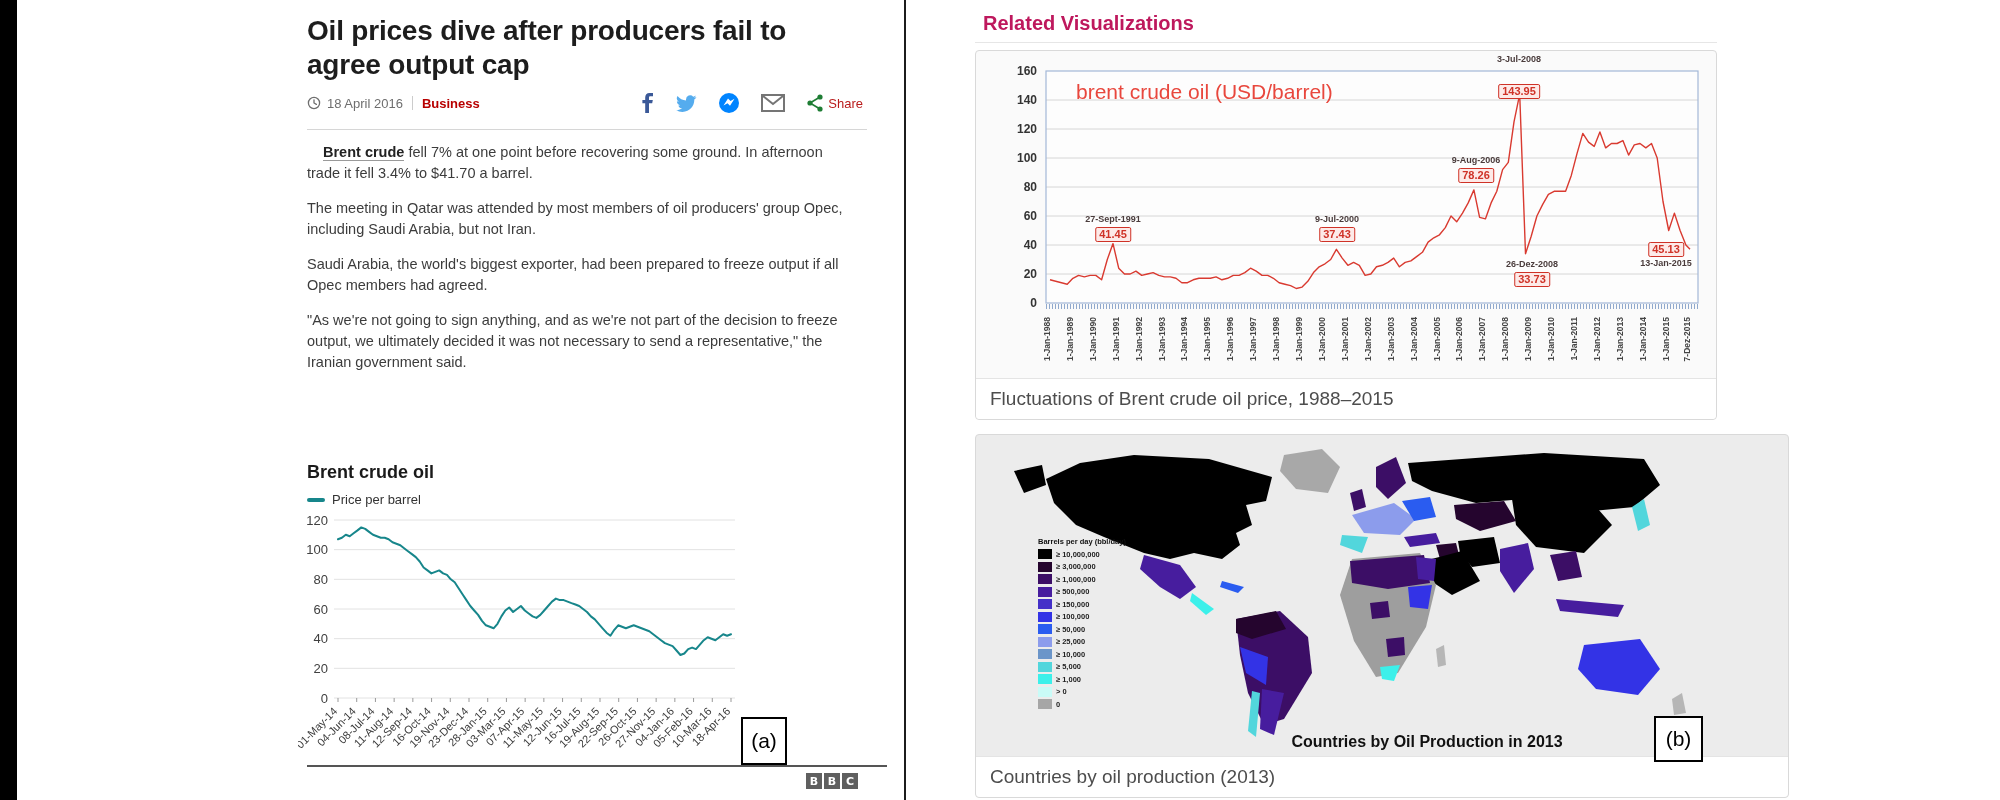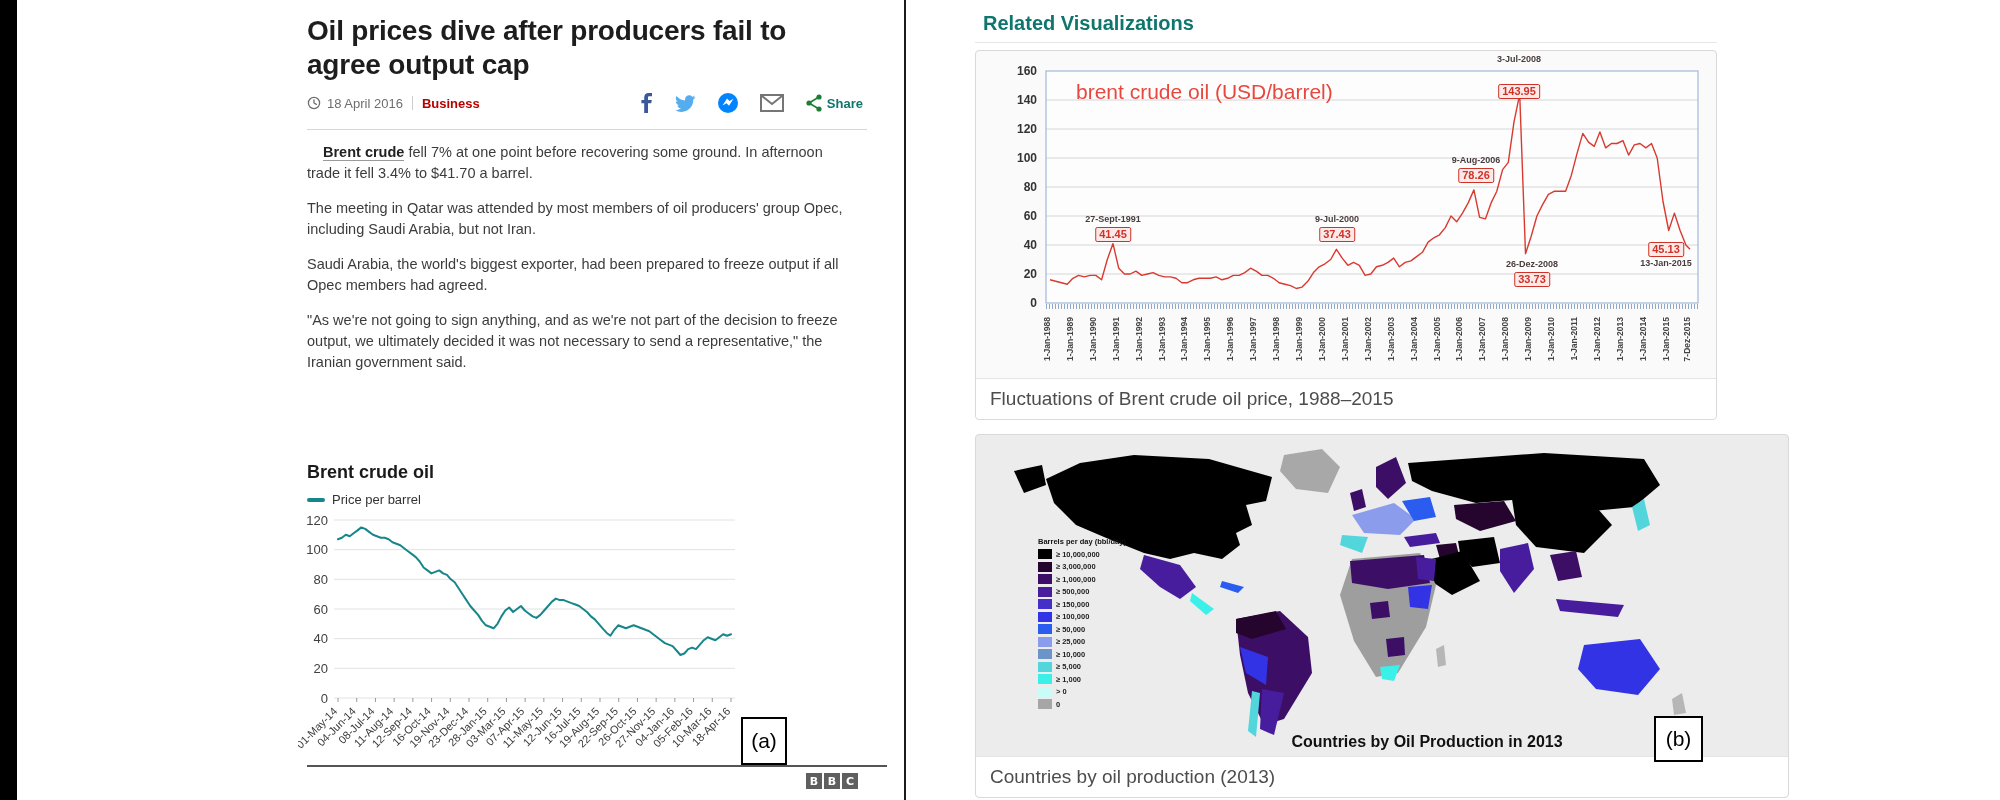--- a/index.html
+++ b/index.html
@@ -10,36 +10,36 @@
   .divider-v{left:904px;top:0;width:2px;height:800px;background:#1c1c1c;}
 
   
   .article{left:307px;top:0;width:560px;}
   .article-title{margin:0;padding-top:14px;max-width:552px;font-size:28px;line-height:1.22;font-weight:bold;color:#1d1d1d;letter-spacing:-0.2px;}
   .meta-row{position:absolute;left:0;top:96px;display:flex;align-items:flex-start;font-size:13px;color:#6e6e6e;}
   .meta-sep{width:1px;height:14px;background:#ccc;margin:0 9px;}
   .category{color:#b80000;font-weight:600;}
   .share-row{position:absolute;right:4px;top:93px;display:flex;align-items:center;gap:22px;}
   .share-link{display:flex;align-items:center;gap:5px;cursor:pointer;}
-  .share-label{color:#0f766e;font-size:13px;font-weight:bold;}
+  .share-label{color:#b91c1c;font-size:13px;font-weight:normal;}
   .rule{left:307px;top:129px;width:560px;height:1px;background:#d6d6d6;}
   .paras{position:absolute;left:0;top:142px;width:545px;}
   .paras p{margin:0 0 15px 0;font-size:14.5px;line-height:1.42;color:#3c3c3c;}
   .paras p.lead{font-weight:bold;color:#1c1c1c;}
   .inline-link{font-weight:bold;color:#222;border-bottom:1px solid #9a9a9a;cursor:pointer;margin-left:16px;}
   .bbc-chart-head{position:absolute;left:0;top:462px;font-size:18px;font-weight:bold;color:#1a1a1a;}
   .bbc-legend{position:absolute;left:0;top:492px;display:flex;align-items:center;gap:7px;font-size:13px;color:#333;}
   .legend-dash{width:18px;height:4px;border-radius:2px;background:#17868b;}
   .panel-label{width:42px;height:44px;border:2.5px solid #000;background:#fff;display:flex;align-items:center;justify-content:center;font-size:21px;color:#000;}
   .bottom-rule{left:307px;top:765px;width:580px;height:2px;background:#555;}
   .bbc-logo{left:806px;top:773px;display:flex;gap:2px;}
   .bbc-logo .blk{width:16px;height:16px;background:#5f5f5f;color:#fff;font-weight:bold;font-size:11px;display:flex;align-items:center;justify-content:center;font-family:"DejaVu Sans",sans-serif;}
 
   
-  .rel-heading{left:983px;top:12px;font-size:20px;font-weight:600;color:#0f766e;}
+  .rel-heading{left:983px;top:12px;font-size:20px;font-weight:600;color:#be185d;}
   .rel-rule{left:975px;top:42px;width:742px;height:1px;background:#e6e6e6;}
   .card{background:#fafafa;border:1px solid #d9d9d9;border-radius:4px;box-sizing:border-box;}
   .card1{left:975px;top:50px;width:742px;height:370px;}
   .card2{left:975px;top:434px;width:814px;height:364px;background:#ececec;}
   .card-caption{position:absolute;left:0;right:0;bottom:0;height:40px;background:#fff;border-top:1px solid #e4e4e4;border-radius:0 0 4px 4px;display:flex;align-items:center;padding-left:14px;font-size:19px;color:#4d4d4d;}
   .anno-date{position:absolute;transform:translateX(-50%);font-size:9px;font-weight:bold;color:#4a3c3c;white-space:nowrap;}
   .anno-box{position:absolute;transform:translateX(-50%);font-size:11px;font-weight:bold;color:#cf3227;background:#fdeae8;border:1.2px solid #cf3227;border-radius:2px;padding:0 3px;line-height:13px;white-space:nowrap;}
 
   
   .map-legend{position:absolute;left:62px;top:102px;}

